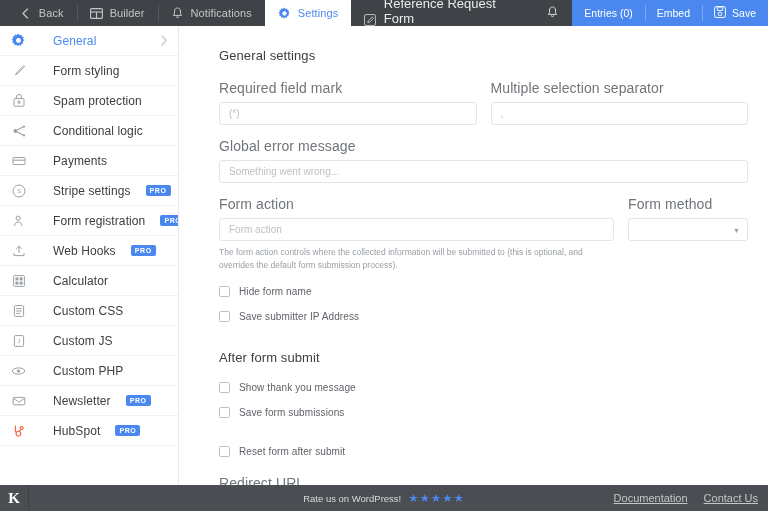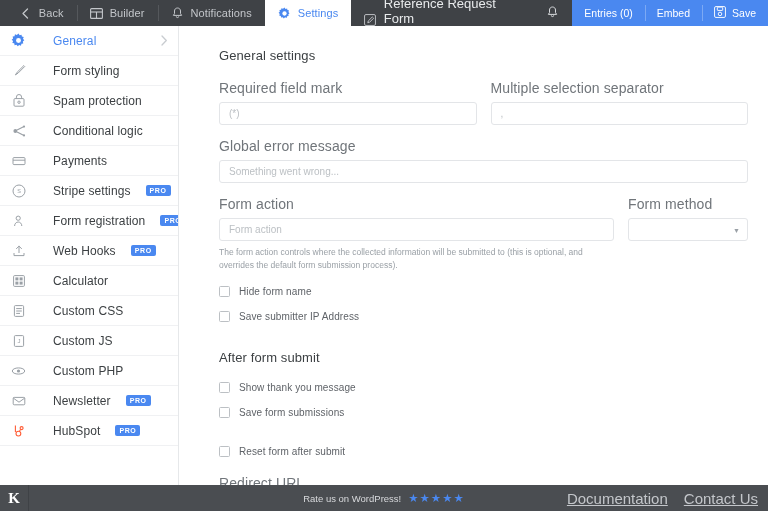--- a/index.html
+++ b/index.html
@@ -226,21 +226,21 @@
     color: #d8dadd; font-size: 9.5px;
   }
   .stars { display: flex; gap: 2px; color: #4a88f0; font-size: 11.5px; letter-spacing: 1px; }
   .footer-links {
     margin-left: auto;
     display: flex; gap: 16px;
     padding-right: 10px;
   }
   .footer-links a {
     color: #c3c6ca;
-    font-size: 15px;
+    font-size: 11px;
     text-decoration: underline;
     cursor: pointer;
   }
 </style>
 </head>
 <body>
 
 <div class="topbar">
   <div class="topbar-spacer-left"></div>
 

